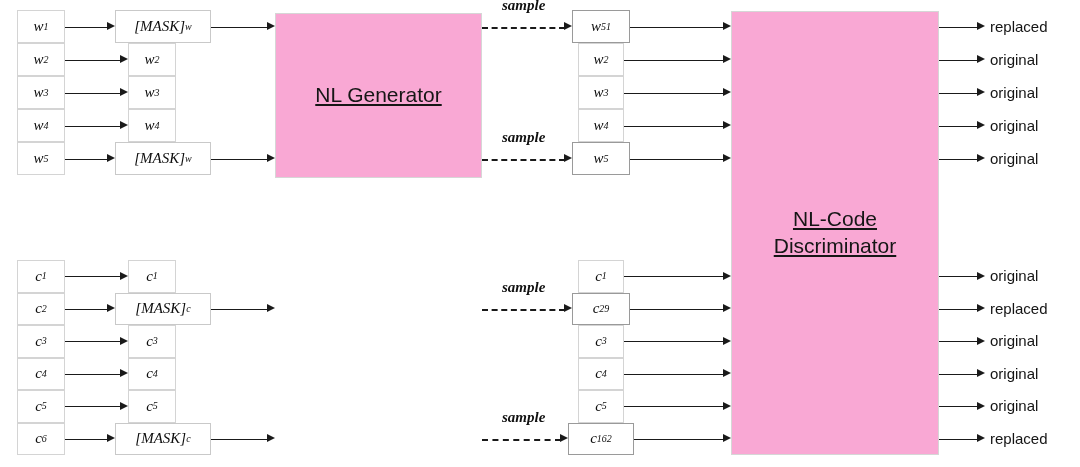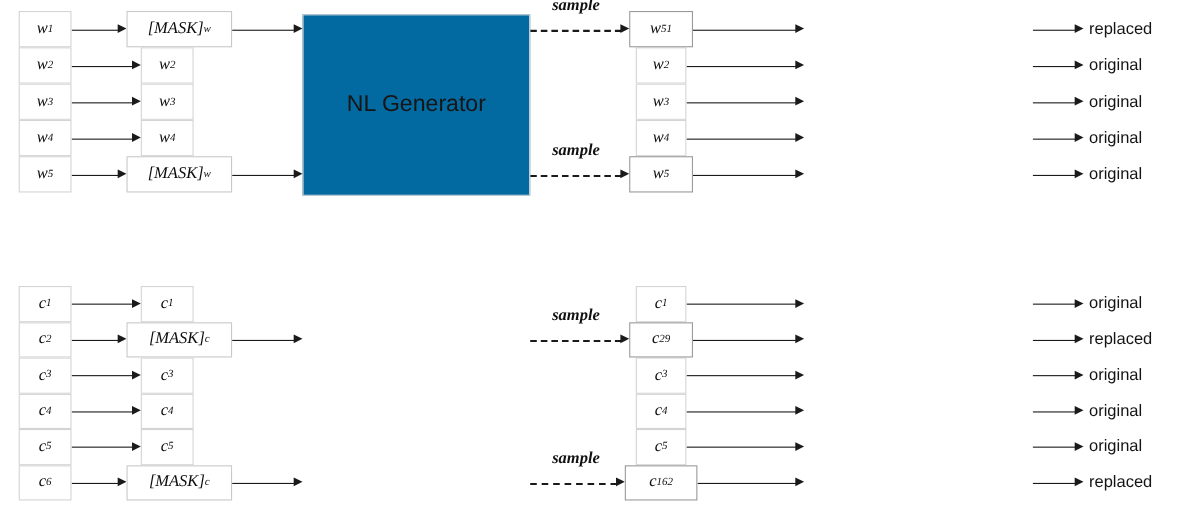--- a/index.html
+++ b/index.html
@@ -45,30 +45,31 @@
   }
   .tok.sampled {
     border: 1px solid #9a9a9a;
     z-index: 6;
   }
 
   
   .module {
     position: absolute;
     box-sizing: border-box;
-    background: #0369a1;
+    background: #f9a8d4;
     border: 1px solid #d6d6d6;
     display: flex;
     align-items: center;
     justify-content: center;
     text-align: center;
     font-size: 21px;
     color: #161616;
     line-height: 1.28;
     z-index: 3;
+    text-decoration: underline;
   }
 
   
   .line {
     position: absolute;
     height: 0;
     border-top: 1.6px solid #1a1a1a;
     z-index: 2;
   }
   .line.dashed {
@@ -233,13 +234,16 @@
     <div class="out-label" style="left: 990px; top: 332.25px;">original</div>
     <div class="line" style="left: 939px; top: 373.75px; width: 39px;"></div>
     <div class="head" style="left: 977px; top: 369.25px;"></div>
     <div class="out-label" style="left: 990px; top: 364.75px;">original</div>
     <div class="line" style="left: 939px; top: 406.25px; width: 39px;"></div>
     <div class="head" style="left: 977px; top: 401.75px;"></div>
     <div class="out-label" style="left: 990px; top: 397.25px;">original</div>
     <div class="line" style="left: 939px; top: 438.75px; width: 39px;"></div>
     <div class="head" style="left: 977px; top: 434.25px;"></div>
     <div class="out-label" style="left: 990px; top: 429.75px;">replaced</div>
+    <div class="module" style="left: 731px; top: 11px; width: 208px; height: 444px; z-index: 3;">
+      <div>NL-Code<br>Discriminator</div>
+    </div>
   </div>
 
 </body></html>

